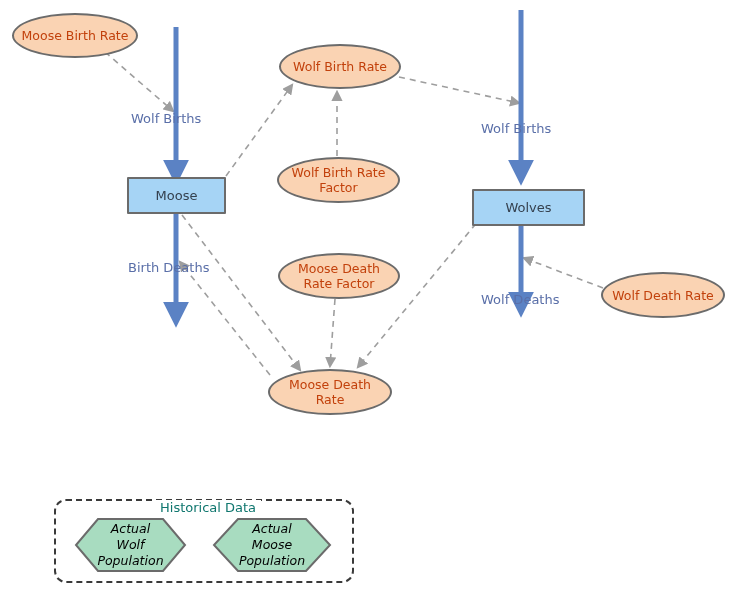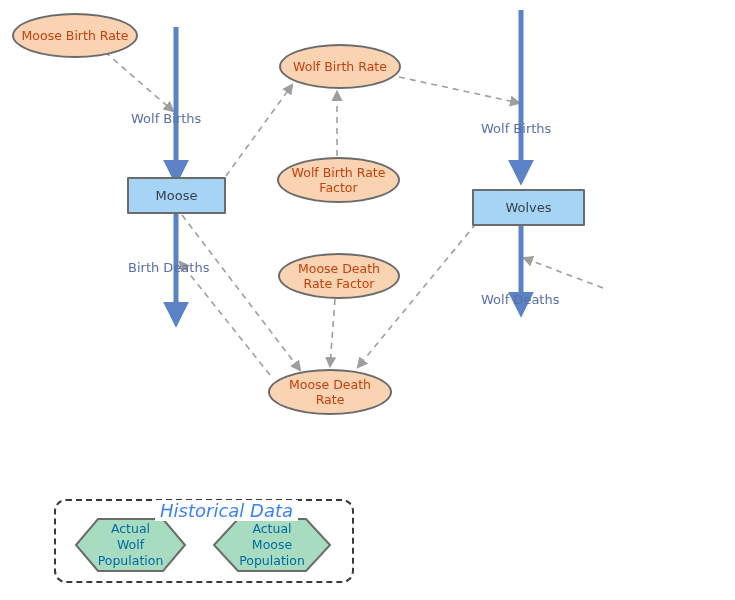--- a/index.html
+++ b/index.html
@@ -67,49 +67,49 @@
     position: absolute;
     top: 0; left: 0;
   }
   .node.hex {
     position: absolute;
     top: 0; left: 0;
     width: 100%;
     height: 100%;
     background: transparent;
     border: none;
-    color: #0369a1;
+    color: #000000;
     font-size: 12.5px;
     line-height: 16px;
+    font-style: italic;
   }
   .flow-label {
     position: absolute;
     z-index: 4;
     color: #5a6fa8;
     font-size: 13px;
     font-family: "DejaVu Sans", sans-serif;
     white-space: nowrap;
   }
   .group-box {
     position: absolute;
     z-index: 1;
     border: 2px dashed #3a3a3a;
     border-radius: 12px;
     background: #ffffff;
     box-sizing: border-box;
   }
   .group-title {
     position: absolute;
     z-index: 4;
-    color: #3b82f6;
-    font-size: 18px;
+    color: #0f766e;
+    font-size: 13px;
     background: #ffffff;
     padding: 0 5px;
     white-space: nowrap;
-    font-style: italic;
   }
 </style>
 </head>
 <body>
 
 <div id="canvas">
 
   <svg class="layer edges" viewBox="0 0 735 600">
     <defs>
       <marker id="ahead" viewBox="0 0 10 10" refX="8" refY="5" markerWidth="7" markerHeight="7" orient="auto-start-reverse">
@@ -169,20 +169,23 @@
     <span class="lbl">Wolf Birth Rate
 Factor</span>
   </div>
   <div class="node aux" style="left:278px; top:253px; width:122px; height:46px;">
     <span class="lbl">Moose Death
 Rate Factor</span>
   </div>
   <div class="node aux" style="left:268px; top:369px; width:124px; height:46px;">
     <span class="lbl">Moose Death
 Rate</span>
+  </div>
+  <div class="node aux" style="left:601px; top:272px; width:124px; height:46px;">
+    <span class="lbl">Wolf Death Rate</span>
   </div>
 
   <div class="flow-label" style="left:131px; top:111px;">Wolf Births</div>
   <div class="flow-label" style="left:128px; top:260px;">Birth Deaths</div>
   <div class="flow-label" style="left:481px; top:101px;margin-top:20px;">Wolf Births</div>
   <div class="flow-label" style="left:481px; top:250px;margin-top:42px;">Wolf Deaths</div>
 
   <div class="group-box" style="left:54px; top:499px; width:300px; height:84px;"></div>
   <div class="group-title" style="left:155px; top:500px;">Historical Data</div>
 

